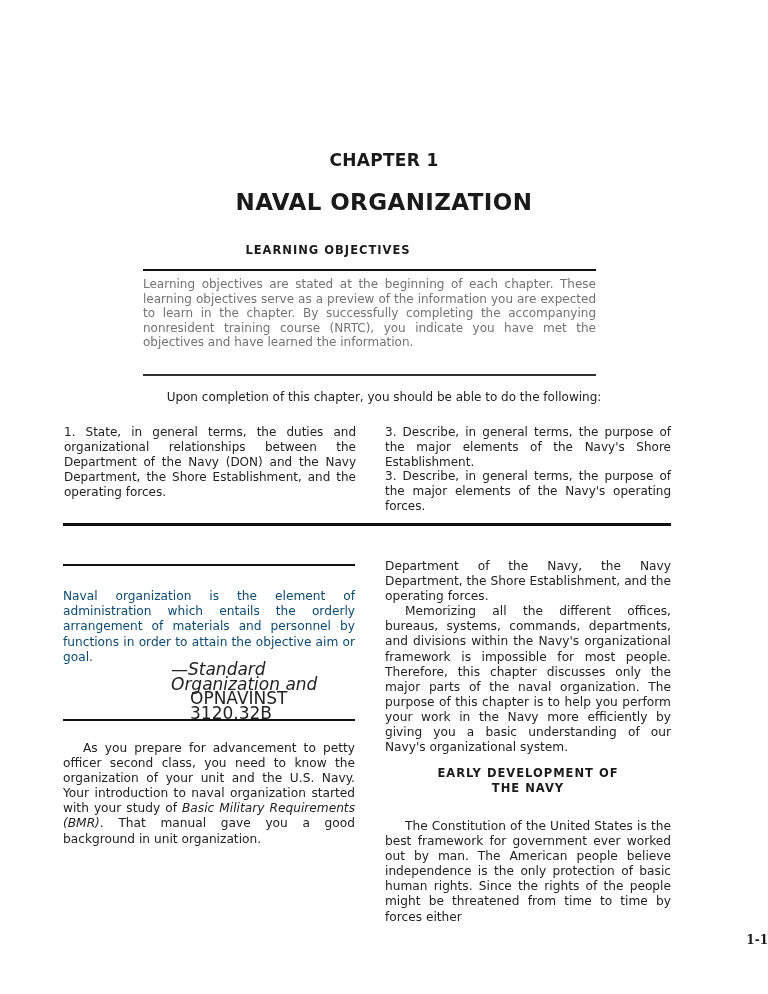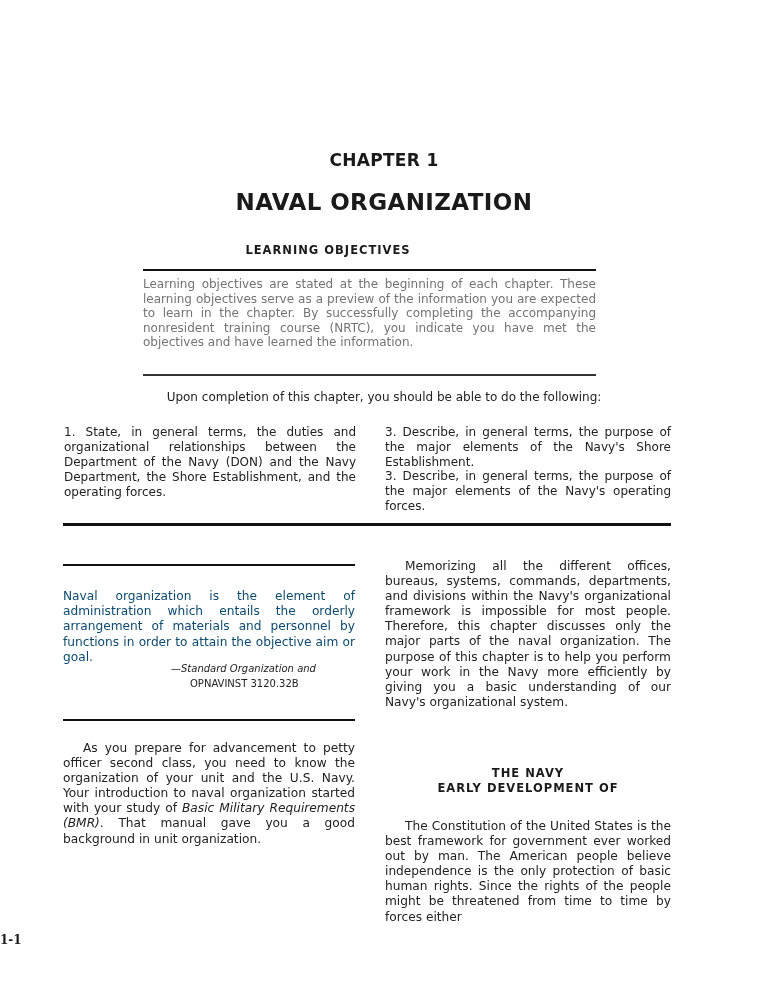--- a/index.html
+++ b/index.html
@@ -42,39 +42,39 @@
     .obj3 { left: 385px; top: 469px; width: 286px; }
     .rule-thick { left: 63px; top: 523px; width: 608px; height: 3px; }
     .rule-q-top { left: 63px; top: 564px; width: 292px; height: 1.6px; }
     .rule-q-bot { left: 63px; top: 719px; width: 292px; height: 1.6px; }
     .quote {
       left: 63px; top: 589px; width: 292px;
       font-size: 12.2px; line-height: 15.2px; text-align: justify; color:#0c4a6e;
     }
     .attribution {
       left: 190px; top: 662px; width: 170px;
-      font-size: 10px; line-height: 14.5px; color:#222;
+      font-size: 17px; line-height: 14.5px; color:#222;
     }
     .attribution .it { font-style: italic; }
     .attribution .l1 { margin-left: -19px; }
     .body-text {
       font-size: 12.2px; line-height: 15.1px; text-align: justify; color:#222;
     }
     .body-text p { margin: 0; text-indent: 20px; }
     .body-text p.noindent { text-indent: 0; }
     .body-text .gap { height: 15px; }
     .col-left { left: 63px; top: 741px; width: 292px; }
     .col-right-1 { left: 385px; top: 559px; width: 286px; }
     .col-right-2 { left: 385px; top: 819px; width: 286px; }
     .section-heading {
       left: 385px; width: 286px; top: 766px; text-align: center;
       font-weight: bold; font-size: 11.5px; line-height: 15px; letter-spacing: 1px;
     }
     .page-number {
-      left: 0; width: 768px; top: 933px; text-align: left;
+      left: 0; width: 768px; top: 933px; text-align: right;
       font-family: "DejaVu Serif", serif; font-weight: bold; font-size: 12px;
     }
     .it { font-style: italic; }
   </style>
 </head>
 <body>
 
 <div class="abs chapter-num">CHAPTER 1</div>
 <div class="abs chapter-title">NAVAL ORGANIZATION</div>
 
@@ -98,25 +98,26 @@
   <div>OPNAVINST 3120.32B</div>
 </div>
 <div class="abs rule rule-q-bot"></div>
 
 <div class="abs body-text col-left">
   <p><span>As you prepare for advancement to petty officer second class, you need to know the organization of your unit and the U.S. Navy. Your introduction to naval organization started with your study of </span><span class="it">Basic Military Requirements (BMR)</span><span>. That manual gave you a good background in unit organization.</span></p>
   <div class="gap"></div>
 </div>
 
 <div class="abs body-text col-right-1">
+  <p class="noindent">Department of the Navy, the Navy Department, the Shore Establishment, and the operating forces.</p>
   <p>Memorizing all the different offices, bureaus, systems, commands, departments, and divisions within the Navy's organizational framework is impossible for most people. Therefore, this chapter discusses only the major parts of the naval organization. The purpose of this chapter is to help you perform your work in the Navy more efficiently by giving you a basic understanding of our Navy's organizational system.</p>
 </div>
 
 <div class="abs section-heading">
+  <div>EARLY DEVELOPMENT OF</div>
   <div>THE NAVY</div>
-  <div>EARLY DEVELOPMENT OF</div>
 </div>
 
 <div class="abs body-text col-right-2">
   <p>The Constitution of the United States is the best framework for government ever worked out by man. The American people believe independence is the only protection of basic human rights. Since the rights of the people might be threatened from time to time by forces either</p>
 </div>
 
 <div class="abs page-number">1-1</div>
 
 </body></html>

